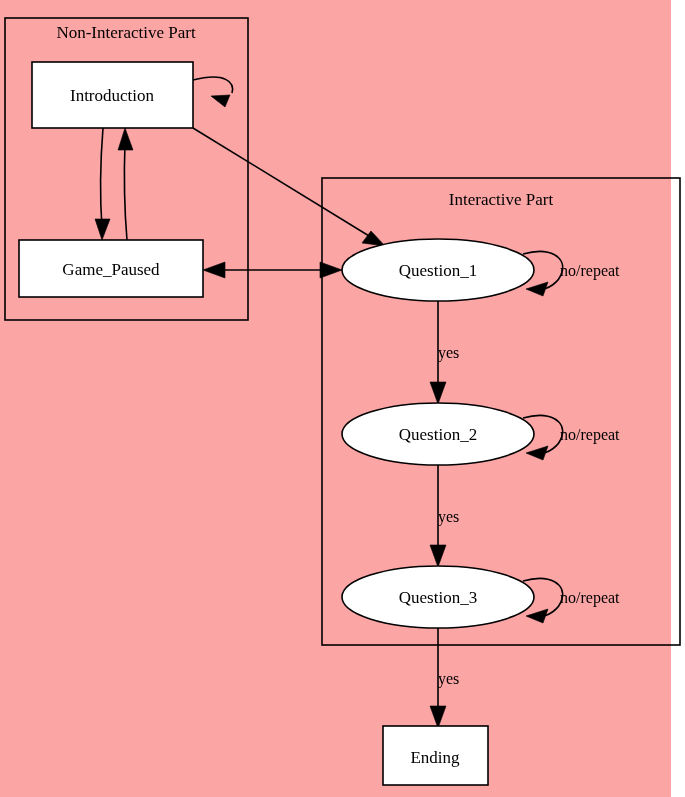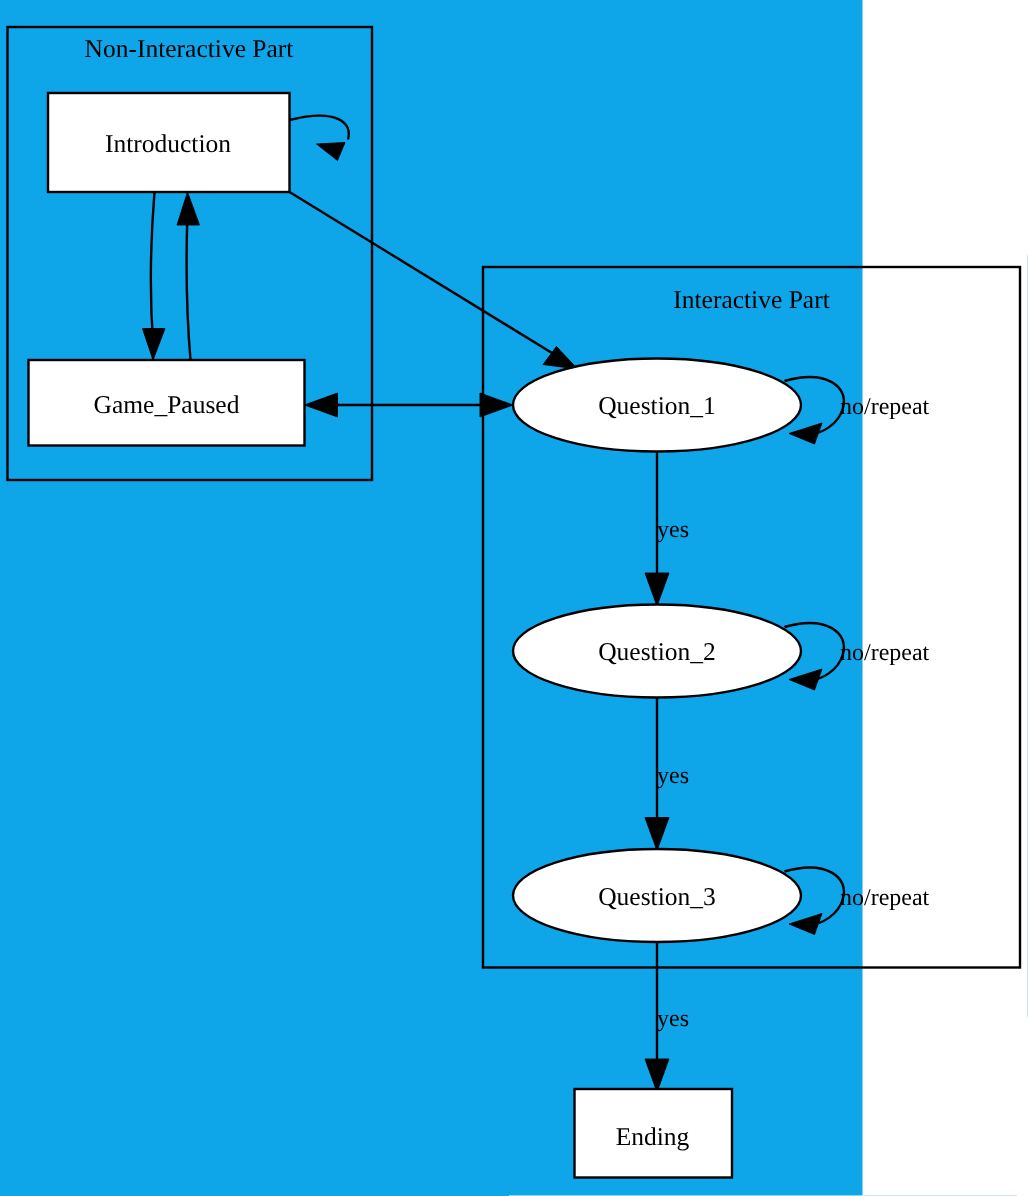--- a/index.html
+++ b/index.html
@@ -8,23 +8,23 @@
     background: #ffffff;
   }
   body {
     width: 685px;
     height: 797px;
     overflow: hidden;
     font-family: "Liberation Serif", "DejaVu Serif", serif;
   }
   #diagram-root {
     position: relative;
-    width: 575px;
+    width: 671px;
     height: 797px;
-    background: #0ea5e9;
+    background: #fca5a5;
     text-decoration: underline;
   }
   svg#graph {
     display: block;
     width: 685px;
     height: 797px;
   }
   .cluster-box {
     fill: none;
     stroke: #000000;

